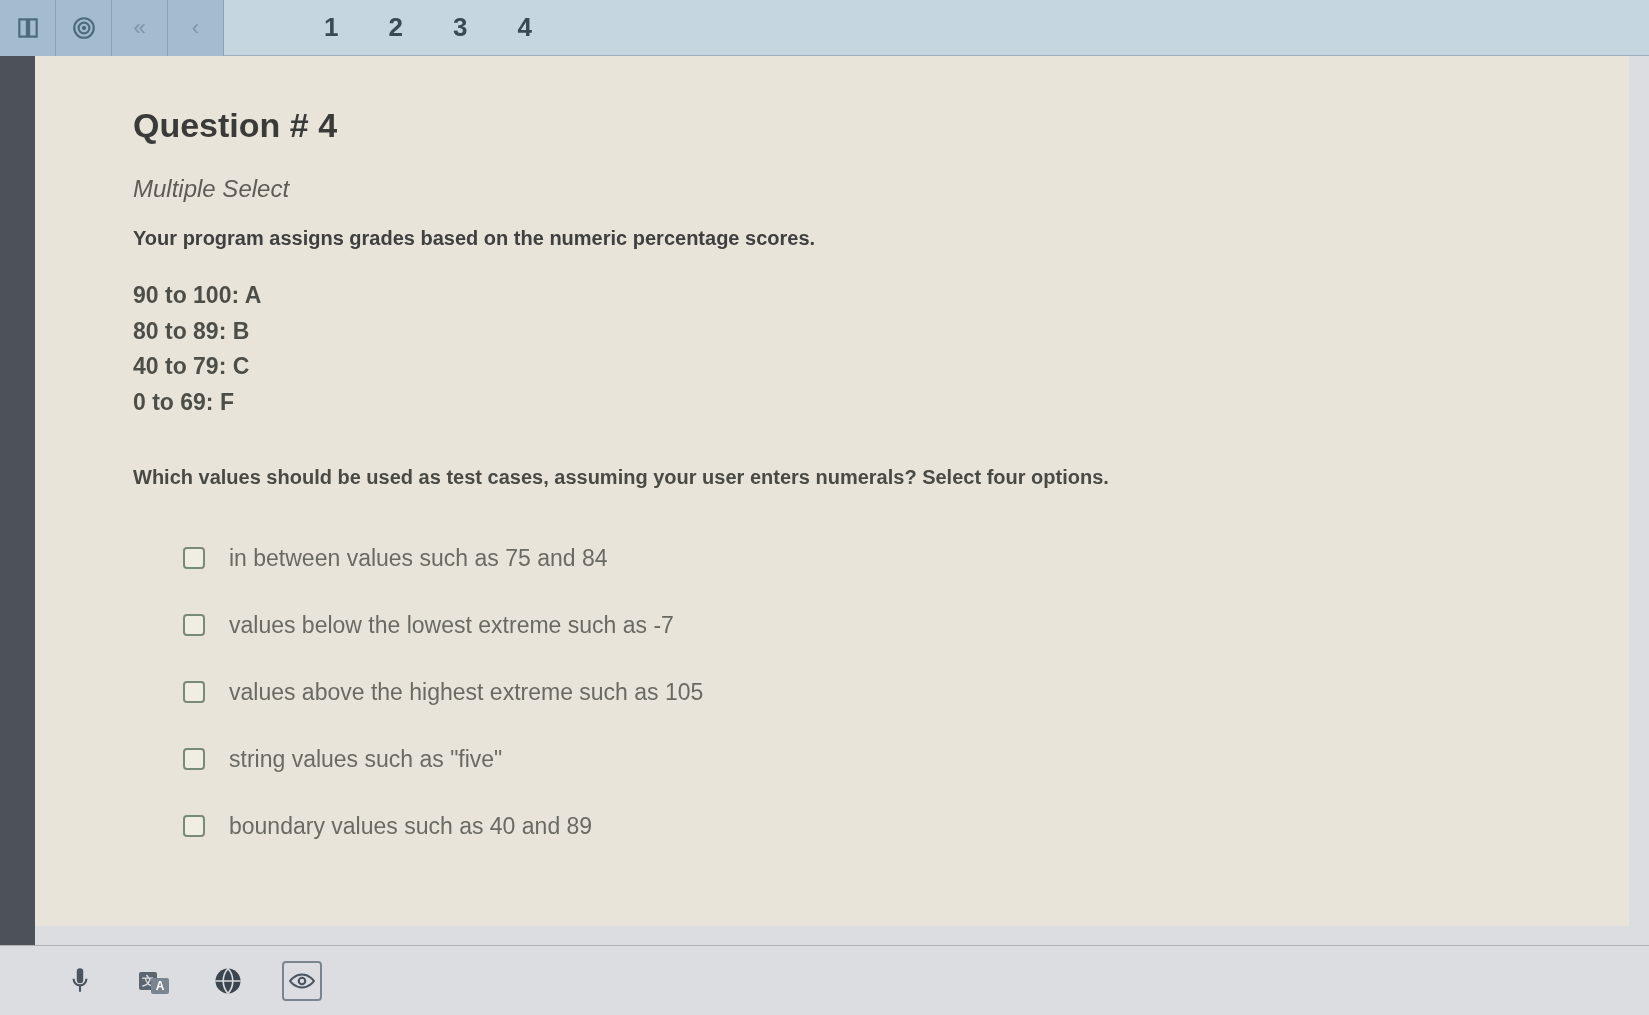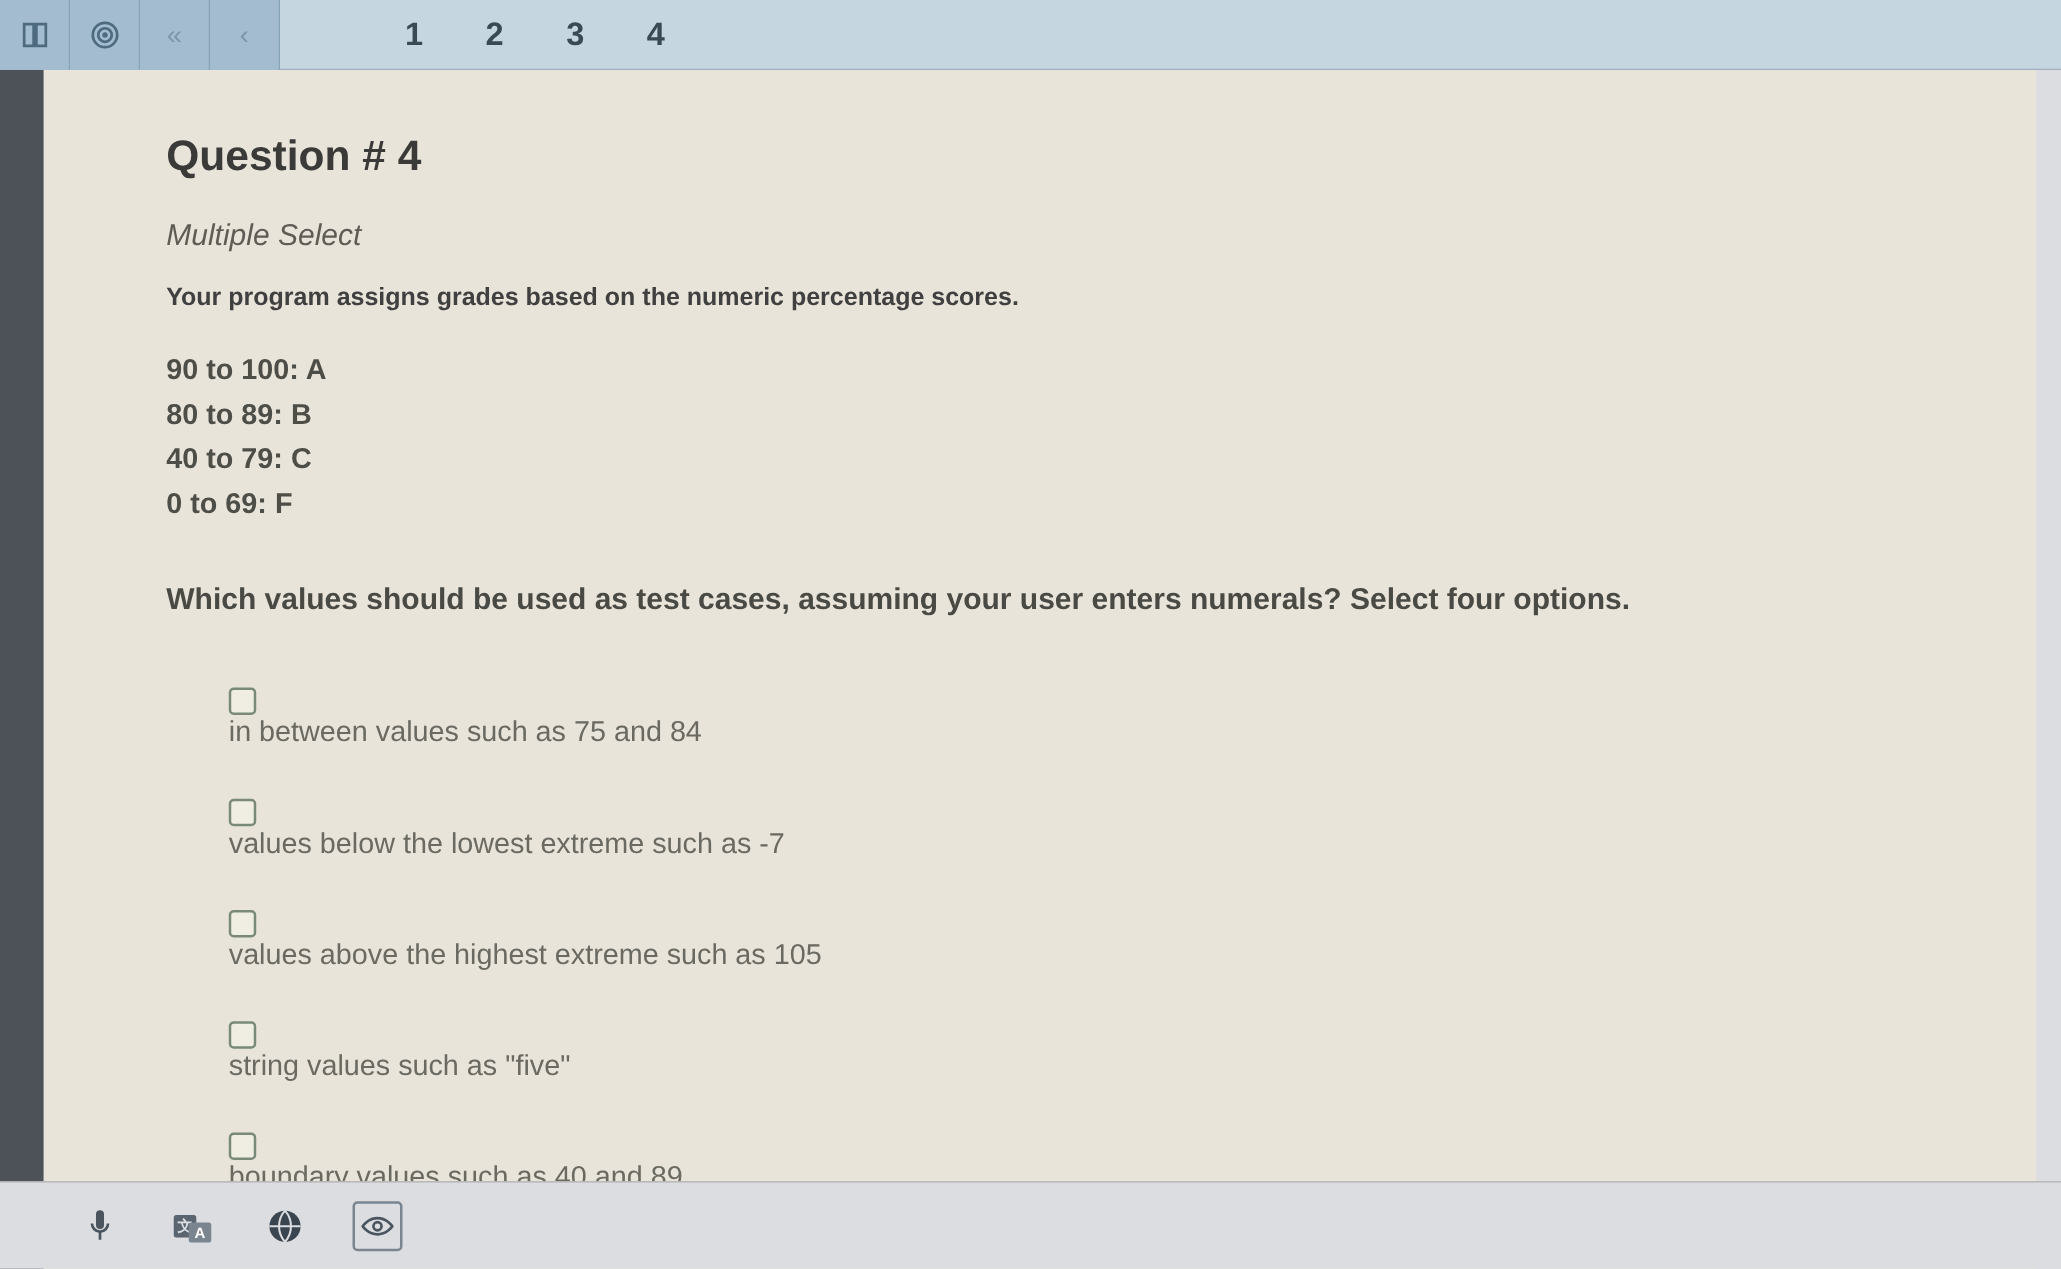--- a/index.html
+++ b/index.html
@@ -92,32 +92,32 @@
     .grade-list {
       margin-bottom: 45px;
     }
     .grade-line {
       font-size: 23px;
       font-weight: bold;
       color: #4e4e48;
       line-height: 1.55;
     }
     .question-prompt {
-      font-size: 24px;
+      font-size: 20px;
       font-weight: bold;
       color: #4a4a45;
       margin-bottom: 56px;
     }
     .options-block {
       padding-left: 50px;
     }
     .option-row {
       display: flex;
+      align-items: center;
       margin-bottom: 40px;
-      flex-direction: column;
     }
     .checkbox {
       width: 22px;
       height: 22px;
       border: 2px solid #7a8a7a;
       border-radius: 4px;
       background: #f0ede3;
       margin-right: 24px;
       cursor: pointer;
       flex-shrink: 0;

